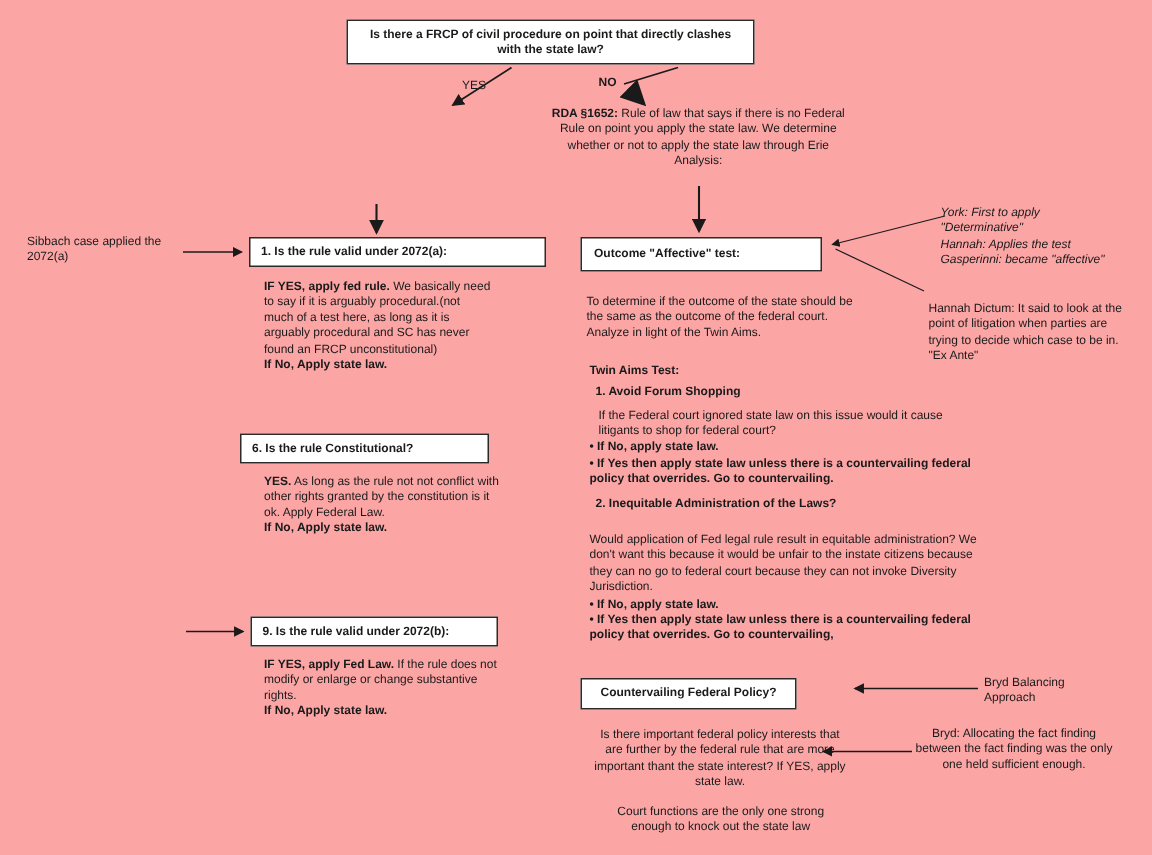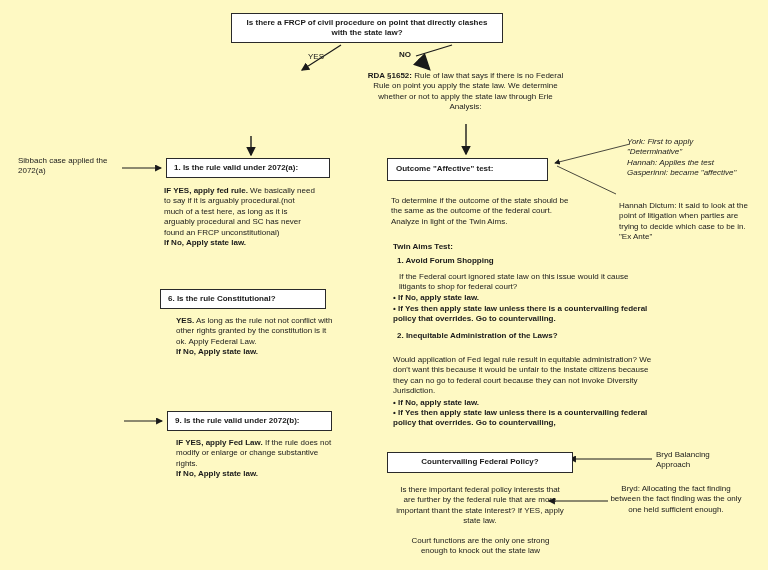--- a/index.html
+++ b/index.html
@@ -1,16 +1,16 @@
 <!DOCTYPE html>
 <html><head>
 <meta charset="utf-8">
 <style>
   html,body{margin:0;padding:0;background:#ffffff;}
-  .canvas{position:relative;width:768px;height:570px;background:#fef9c3;overflow:hidden;
+  .canvas{position:relative;width:768px;height:570px;background:#fca5a5;overflow:hidden;
           font-family:"Liberation Sans",sans-serif;color:#1a1a1a;font-size:8px;line-height:1.3;}
   .abs{position:absolute;}
   .box{position:absolute;border:1.5px solid #2a2a2a;background:#ffffff;
        display:flex;align-items:center;box-sizing:border-box;}
   .b{font-weight:bold;}
   .i{font-style:italic;}
   .c{text-align:center;}
   .pre{white-space:pre-line;}
   svg.lines{position:absolute;left:0;top:0;pointer-events:none;}
 </style>
@@ -43,24 +43,24 @@
   <div class="box b c" style="left:231px;top:13px;width:272px;min-height:30px;justify-content:center;padding:2px 8px;">
     <span>Is there a FRCP of civil procedure on point that directly clashes with the state law?</span>
   </div>
   <div class="abs" style="left:308px;top:52px;">YES</div>
   <div class="abs" style="left:399px;top:50px;font-weight:bold;">NO</div>
 
 
   <div class="abs pre" style="left:18px;top:156px;">Sibbach case applied the
 2072(a)</div>
 
-  <div class="box b" style="left:166px;top:158px;width:164px;height:20px;padding-left:7px;">
+  <div class="box b" style="left:166px;top:158px;width:198px;height:20px;padding-left:7px;">
     <span>1. Is the rule valid under 2072(a):</span>
   </div>
-  <div class="abs" style="left:164px;top:186px;width:152px;">
+  <div class="abs" style="left:176px;top:186px;width:152px;">
     <span class="b">IF YES, apply fed rule.</span><span> We basically need to say if it is arguably procedural.(not much of a test here, as long as it is arguably procedural and SC has never found an FRCP unconstitutional)</span>
     <div class="b">If No, Apply state law.</div>
   </div>
 
   <div class="box b" style="left:160px;top:289px;width:166px;height:20px;padding-left:7px;">
     <span>6. Is the rule Constitutional?</span>
   </div>
   <div class="abs" style="left:176px;top:316px;width:162px;">
     <span class="b">YES.</span><span> As long as the rule not not conflict with other rights granted by the constitution is it ok. Apply Federal Law.</span>
     <div class="b">If No, Apply state law.</div>
@@ -96,21 +96,21 @@
   <div class="abs b" style="left:397px;top:256px;">1. Avoid Forum Shopping</div>
   <div class="abs" style="left:399px;top:272px;width:252px;">If the Federal court ignored state law on this issue would it cause litigants to shop for federal court?</div>
   <div class="abs b" style="left:393px;top:293px;width:268px;">• If No, apply state law.</div>
   <div class="abs b" style="left:393px;top:304px;width:268px;">• If Yes then apply state law unless there is a countervailing federal policy that overrides. Go to countervailing.</div>
 
   <div class="abs b" style="left:397px;top:331px;">2. Inequitable Administration of the Laws?</div>
   <div class="abs" style="left:393px;top:355px;width:272px;">Would application of Fed legal rule result in equitable administration? We don't want this because it would be unfair to the instate citizens because they can no go to federal court because they can not invoke Diversity Jurisdiction.</div>
   <div class="abs b" style="left:393px;top:398px;">• If No, apply state law.</div>
   <div class="abs b" style="left:393px;top:408px;width:272px;">• If Yes then apply state law unless there is a countervailing federal policy that overrides. Go to countervailing,</div>
 
-  <div class="box b c" style="left:387px;top:452px;width:186px;height:21px;justify-content:center;">
+  <div class="box b c" style="left:387px;top:452px;width:144px;height:21px;justify-content:center;">
     <span>Countervailing Federal Policy?</span>
   </div>
   <div class="abs c" style="left:398px;top:536px;width:165px;">Court functions are the only one strong enough to knock out the state law</div>
   <div class="abs c" style="left:394px;top:485px;width:172px;">Is there important federal policy interests that are further by the federal rule that are more important thant the state interest? If YES, apply state law.</div>
 
   <div class="abs pre" style="left:656px;top:450px;">Bryd Balancing
 Approach</div>
   <div class="abs c" style="left:610px;top:484px;width:132px;">Bryd: Allocating the fact finding between the fact finding was the only one held sufficient enough.</div>
 
 </div>

